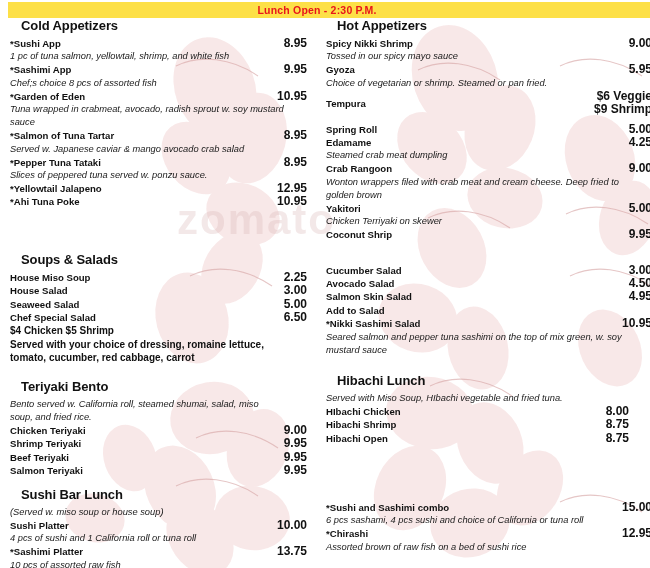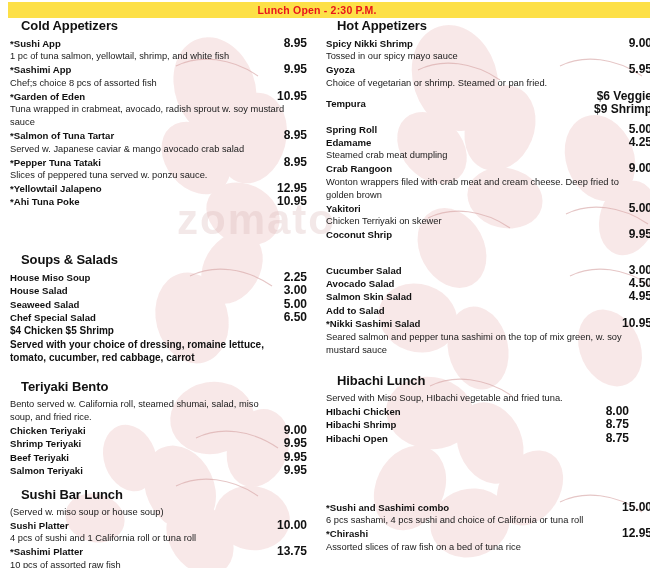--- a/index.html
+++ b/index.html
@@ -107,20 +107,21 @@
     flex: none;
   }
   .row.narrow-price .price { margin-right: 23px; }
 
   .desc {
     font-size: 9.3px;
     font-weight: normal;
     color: #1a1a1a;
     line-height: 13px;
     max-width: 280px;
+    font-style: italic;
   }
   .desc.wide { max-width: 300px; }
   .bold-desc {
     font-size: 10px;
     font-weight: bold;
     color: #111111;
     line-height: 13.2px;
   }
   .spacer-sm { height: 7px; }
   .spacer-md { height: 13px; }
@@ -405,16 +406,16 @@
       <div class="row">
         <span class="name">*Sushi and Sashimi combo</span>
         <span class="price">15.00</span>
       </div>
       <div class="desc wide">6 pcs sashami, 4 pcs sushi and choice of California or tuna roll</div>
 
       <div class="row">
         <span class="name">*Chirashi</span>
         <span class="price">12.95</span>
       </div>
-      <div class="desc wide">Assorted slices of raw fish on a bed of tuna rice</div>
+      <div class="desc wide">Assorted brown of raw fish on a bed of sushi rice</div>
     </div>
   </div>
 </div>
 
 </body></html>

